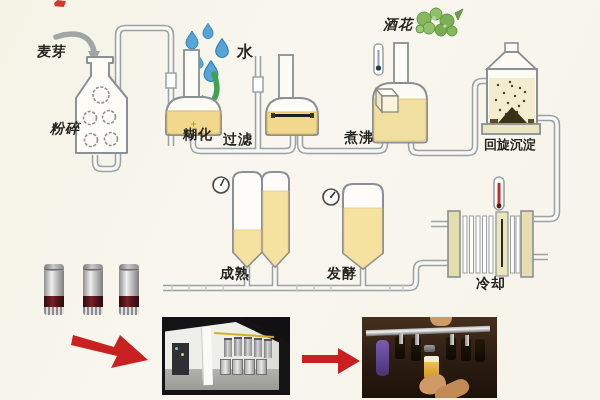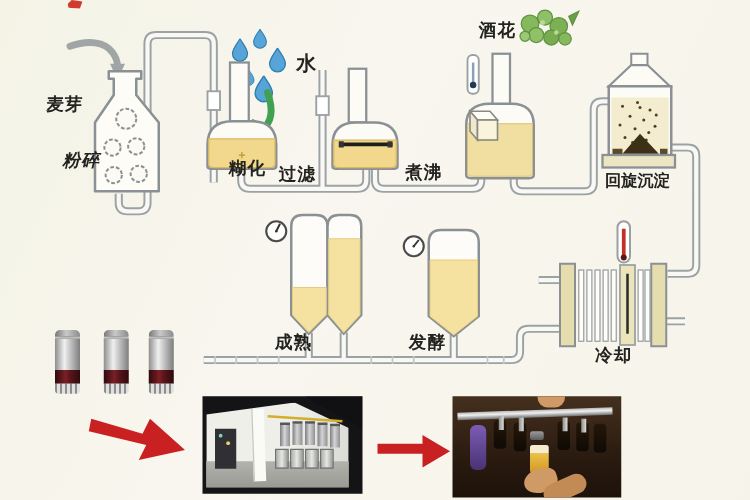--- a/index.html
+++ b/index.html
@@ -2,31 +2,31 @@
 <html><head>
 <meta charset="utf-8">
 <style>
   html,body{margin:0;padding:0;background:#f7f5ed;}
   #stage{position:relative;width:600px;height:400px;overflow:hidden;
          background:linear-gradient(115deg,#f4f3e6 0%,#f8f6ee 40%,#f6f4ea 100%);
          font-family:"Liberation Sans",sans-serif;}
   #stage svg{position:absolute;left:0;top:0;}
   .lbl{position:absolute;font-weight:700;font-size:14px;color:#23231f;
        letter-spacing:1px;white-space:nowrap;line-height:1;}
-  #lbl-malt{left:37px;top:76px;}
+  #lbl-malt{left:37px;top:44px;}
   #lbl-milling{left:50px;top:121px;font-style:italic;}
   #lbl-water{left:237px;top:44px;font-size:16px;}
   #lbl-mashing{left:183px;top:127px;}
   #lbl-filtration{left:223px;top:132px;}
-  #lbl-hops{left:383px;top:17px;}
-  #lbl-boiling{left:324px;top:130px;}
+  #lbl-hops{left:383px;top:17px;font-style:italic;}
+  #lbl-boiling{left:344px;top:130px;}
   #lbl-whirlpool{left:484px;top:138px;font-size:13px;letter-spacing:0;}
   #lbl-maturation{left:220px;top:266px;}
   #lbl-fermentation{left:327px;top:266px;}
-  #lbl-cooling{left:476px;top:277px;}
+  #lbl-cooling{left:476px;top:277px;font-family:Liberation Mono, monospace;}
 
   
   .keg{position:absolute;width:20px;height:50px;top:264px;}
   .keg .ktop{height:5px;border-radius:4px 4px 1px 1px;
     background:linear-gradient(90deg,#777,#c9c9c9 45%,#8b8b8b);border-bottom:1px solid #6d6d6d;}
   .keg .kbody{height:25px;border-top:1px solid #9a9a9a;
     background:linear-gradient(90deg,#8e8e8e,#f0f0f0 38%,#c2c2c2 62%,#7d7d7d);}
   .keg .kband{height:11px;
     background:linear-gradient(90deg,#2e0a0e,#7a2026 42%,#5a161b 60%,#2e0a0e);}
   .keg .kbase{height:8px;border-radius:0 0 3px 3px;

